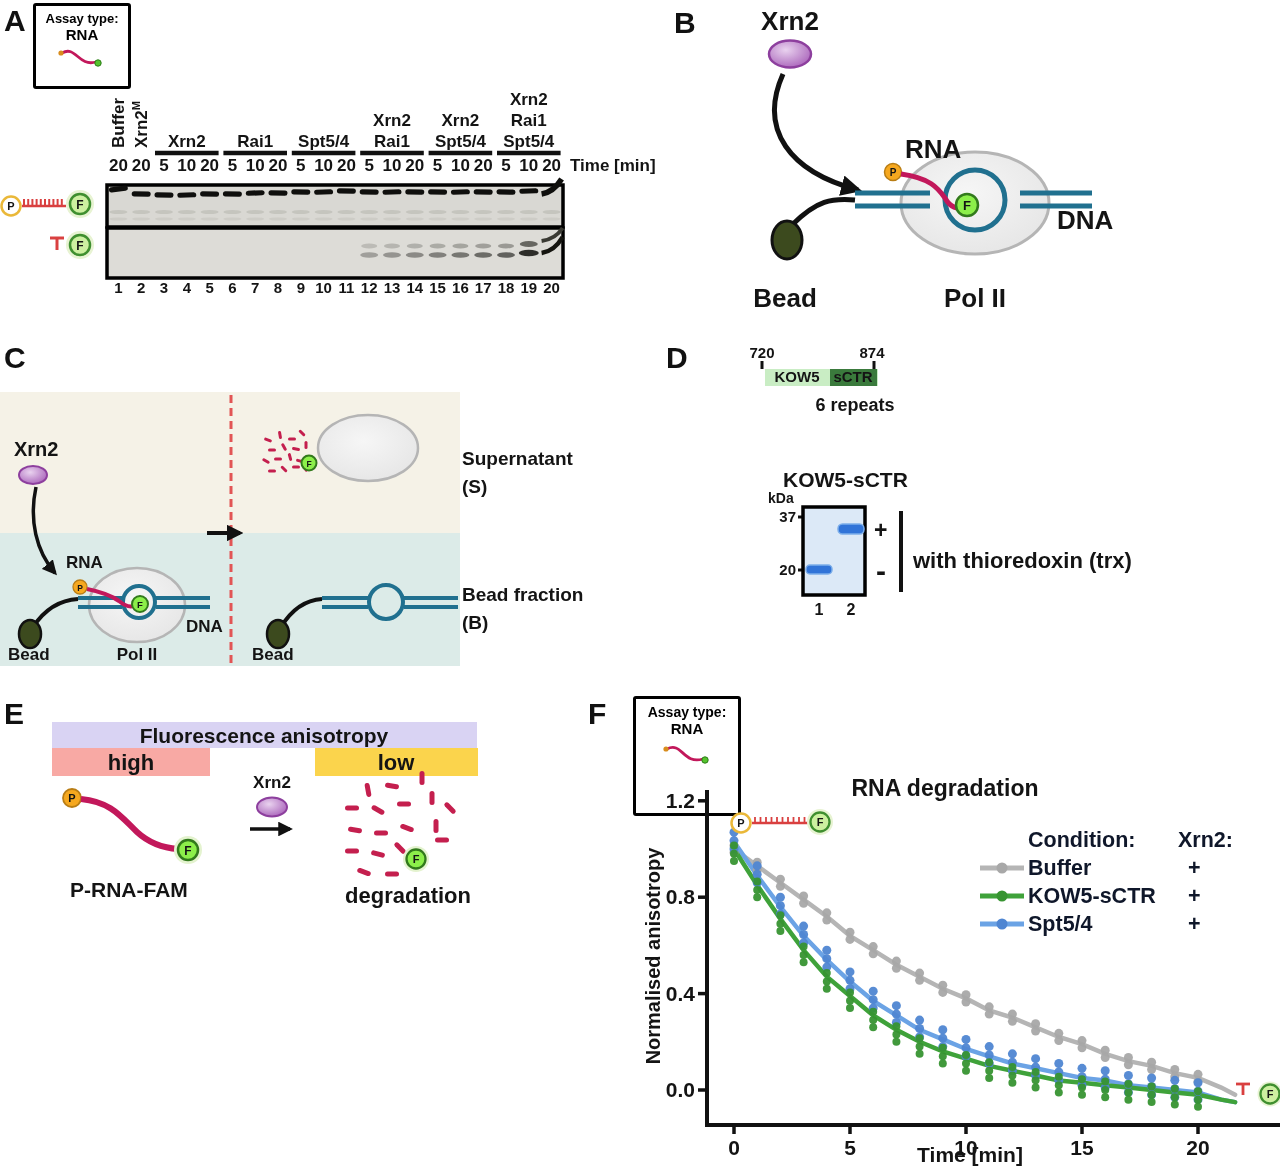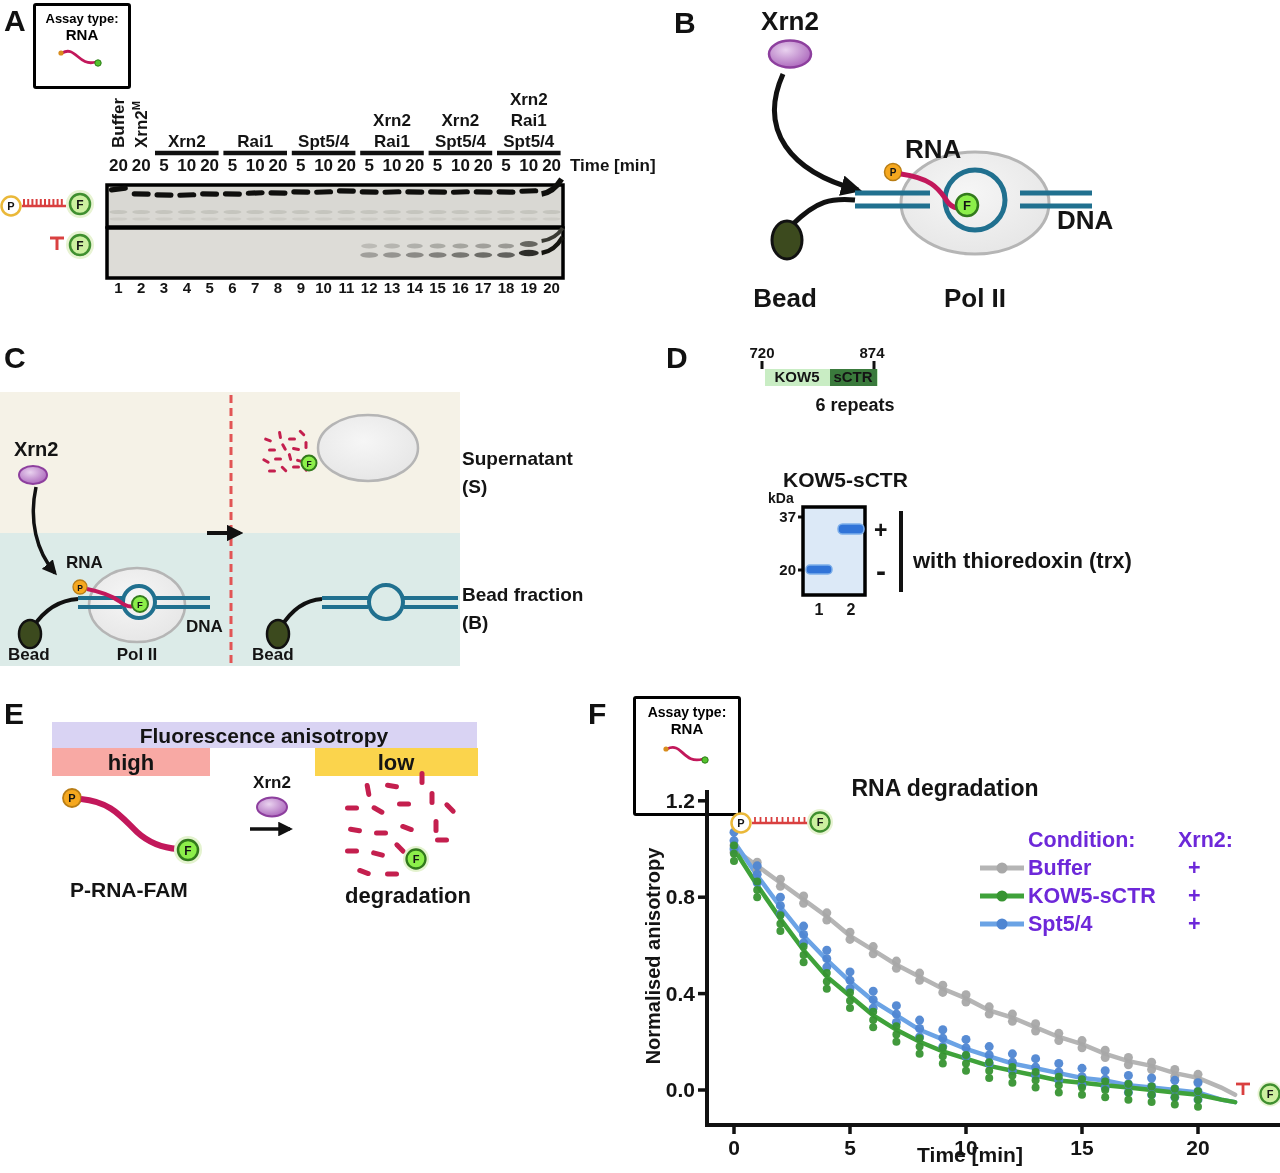--- a/index.html
+++ b/index.html
@@ -6,21 +6,21 @@
   #fig{position:relative;width:1280px;height:1173px;background:#ffffff;overflow:hidden;
        font-family:"Liberation Sans",sans-serif;}
   .abs{position:absolute;}
   .plabel{position:absolute;font:700 30px "Liberation Sans",sans-serif;color:#111;}
   svg text{font-family:"Liberation Sans",sans-serif;font-weight:700;fill:#141414;}
   .abox{position:absolute;border:3.5px solid #000;border-radius:3px;background:#fff;text-align:center;}
   .abox .t1{font:700 13px "Liberation Sans",sans-serif;margin-top:5px;}
   .abox .t2{font:700 15px "Liberation Sans",sans-serif;}
   .legend{position:absolute;left:980px;top:826px;display:grid;
           grid-template-columns:48px 150px 70px;grid-auto-rows:28px;align-items:center;
-          font:700 21.5px "Liberation Sans",sans-serif;color:#6d28d9;}
+          font:700 21.5px "Liberation Sans",sans-serif;color:#0f172a;}
   .legend .plus{padding-left:10px;}
   .lmark{display:flex;align-items:center;}
 </style>
 </head>
 <body>
 
 <div id="fig">
 
   <span class="plabel" style="left:4px;top:4px;">A</span>
 

